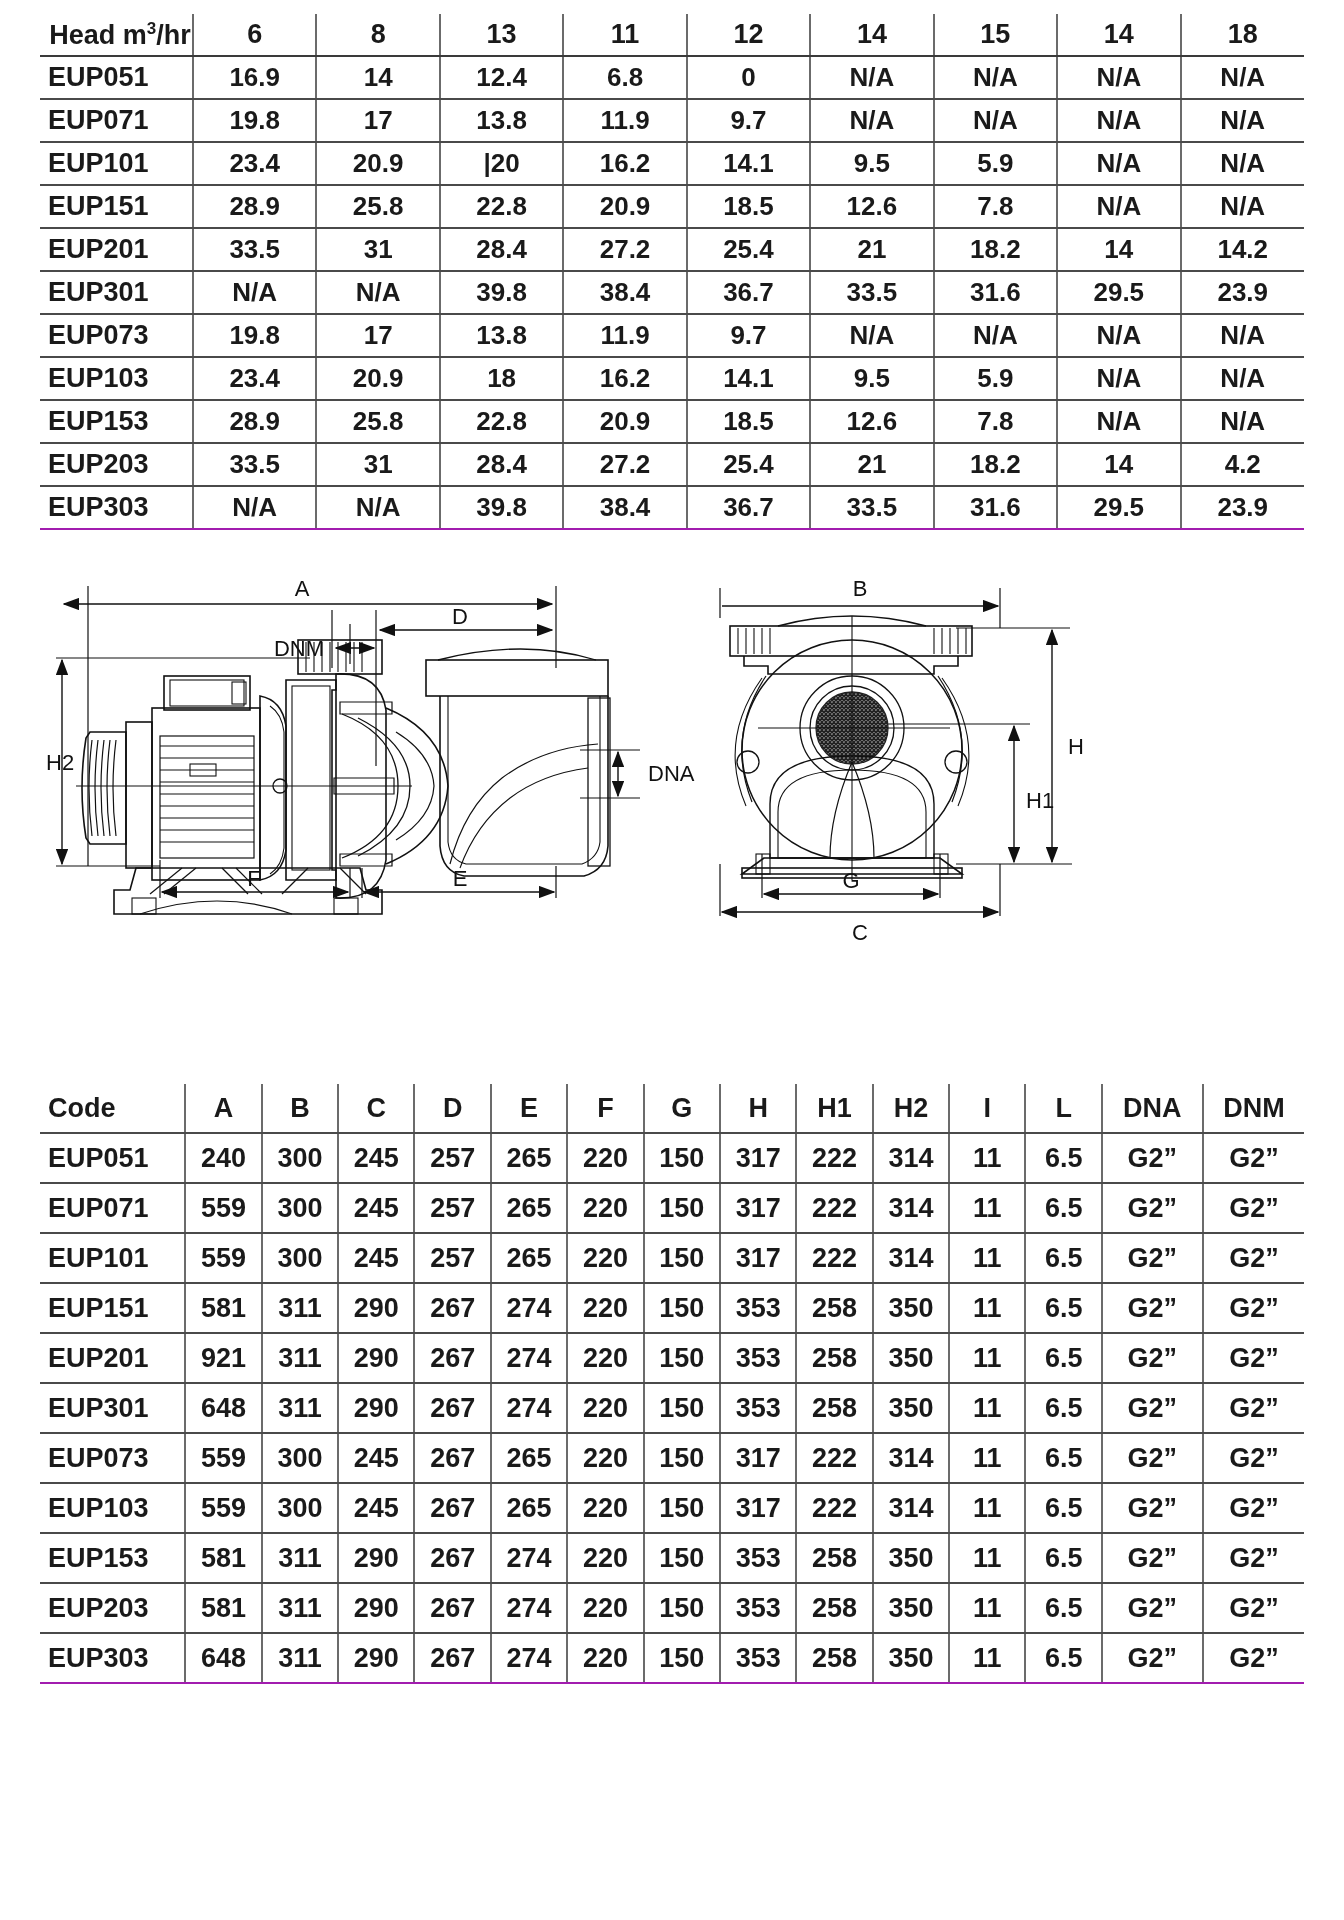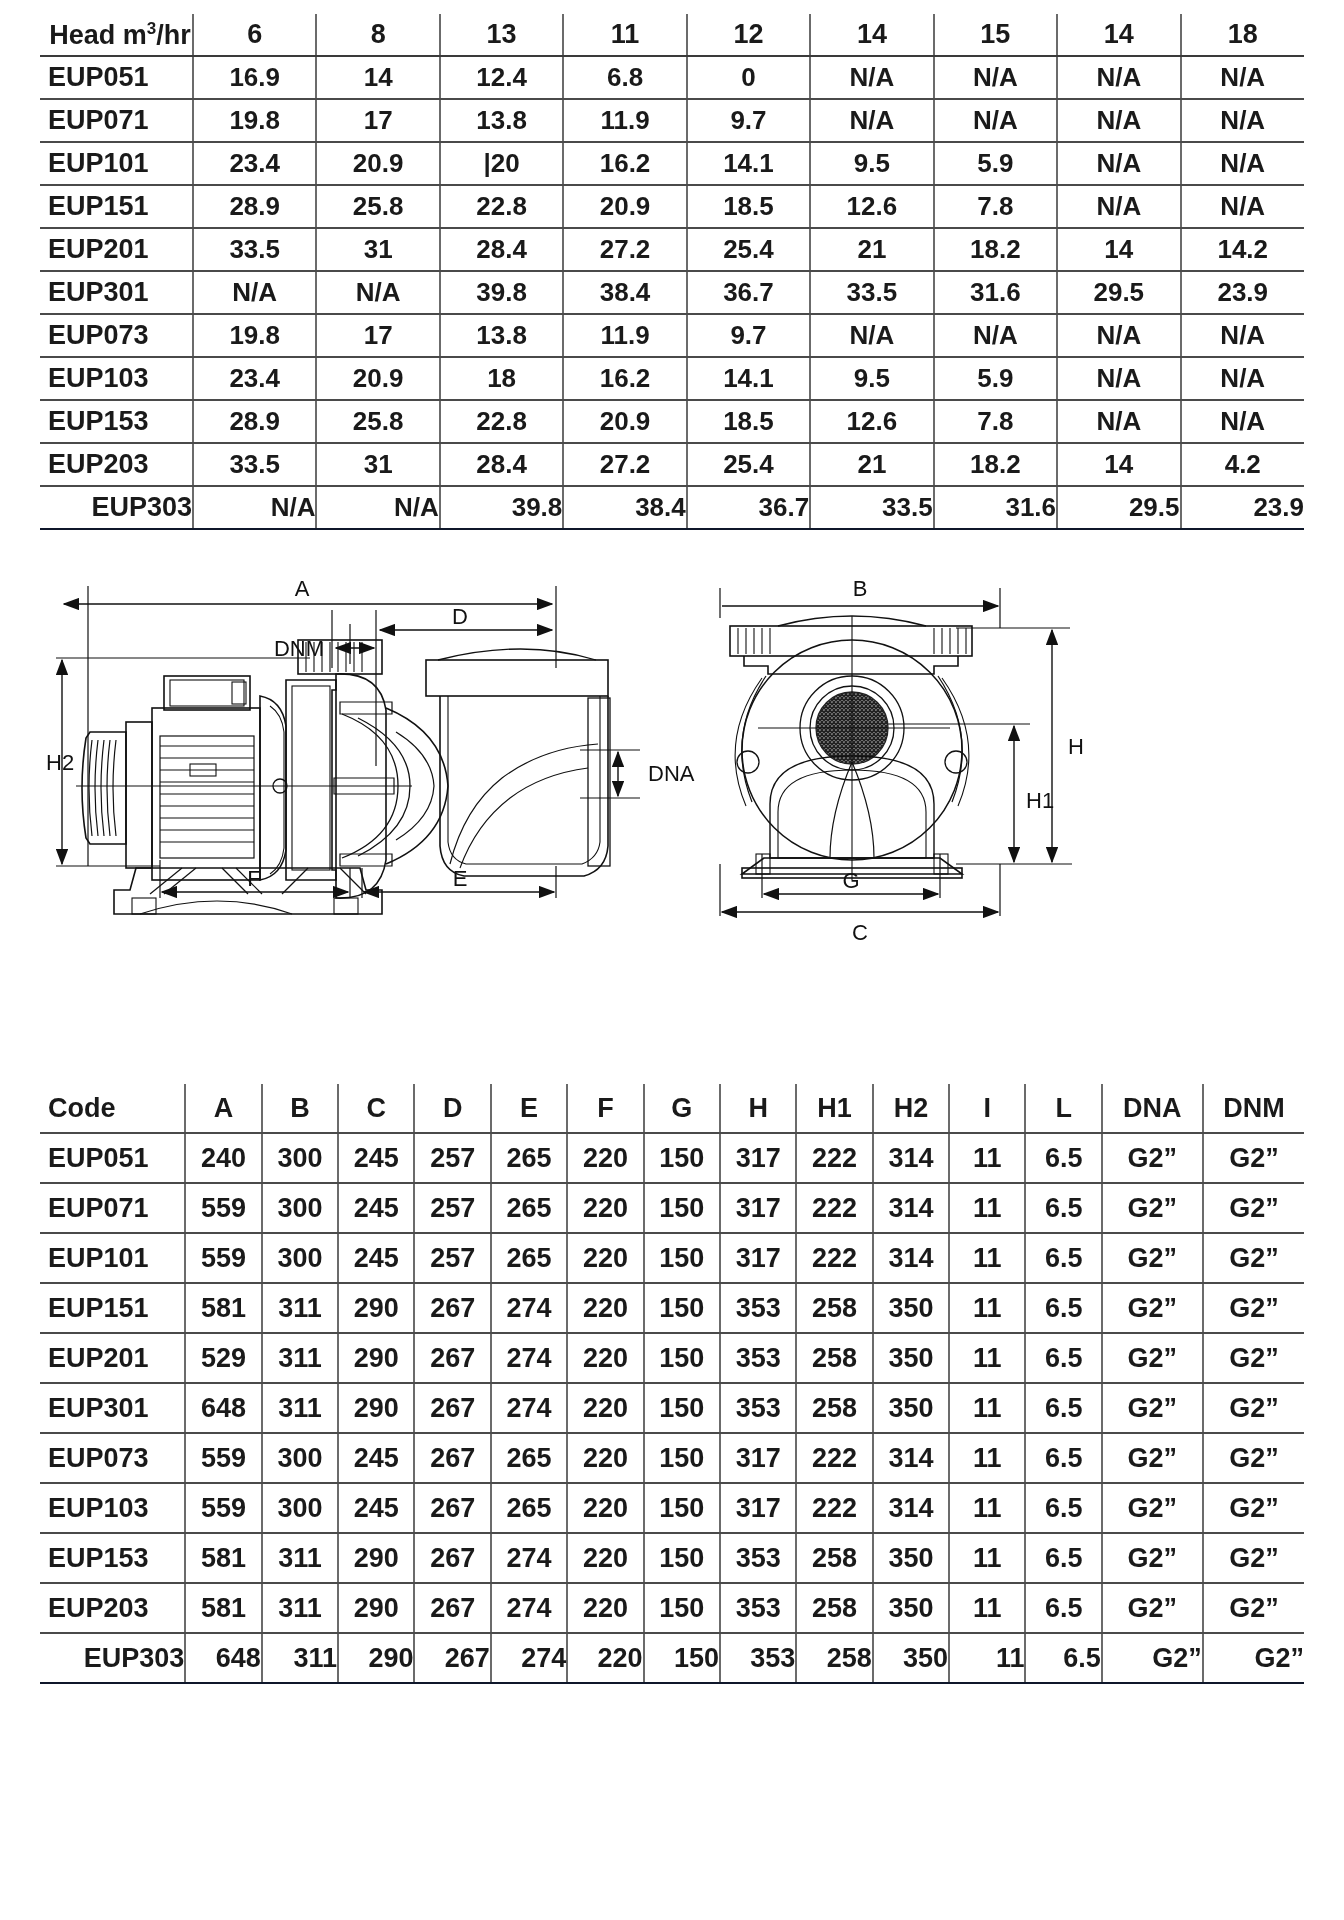--- a/index.html
+++ b/index.html
@@ -37,21 +37,21 @@
     font-weight: bold;
     color: #1a1a1a;
     white-space: nowrap;
     padding: 0;
   }
   table.dt tr > td:first-child,
   table.dt tr > th:first-child {
     border-left: none;
     text-align: left;
   }
-  table.dt tr:last-child > td { border-bottom: 2px solid #0f172a; text-align: right; }
+  table.dt tr:last-child > td { border-bottom: 2px solid #a21caf; }
 
   
   #perf-table { margin-top: 14px; }
   #perf-table th, #perf-table td {
     height: 41px;
     font-size: 26px;
   }
   #perf-table th { font-size: 27px; }
   #perf-table thead th { border-bottom: 2px solid #3a3a3a; text-align: center; }
   #perf-table tr > *:first-child { padding-left: 8px; font-size: 27px; }
@@ -572,21 +572,21 @@
           <td>353</td>
           <td>258</td>
           <td>350</td>
           <td>11</td>
           <td>6.5</td>
           <td>G2”</td>
           <td>G2”</td>
         </tr>
         <tr>
           <td>EUP201</td>
-          <td>529</td>
+          <td>921</td>
           <td>311</td>
           <td>290</td>
           <td>267</td>
           <td>274</td>
           <td>220</td>
           <td>150</td>
           <td>353</td>
           <td>258</td>
           <td>350</td>
           <td>11</td>

